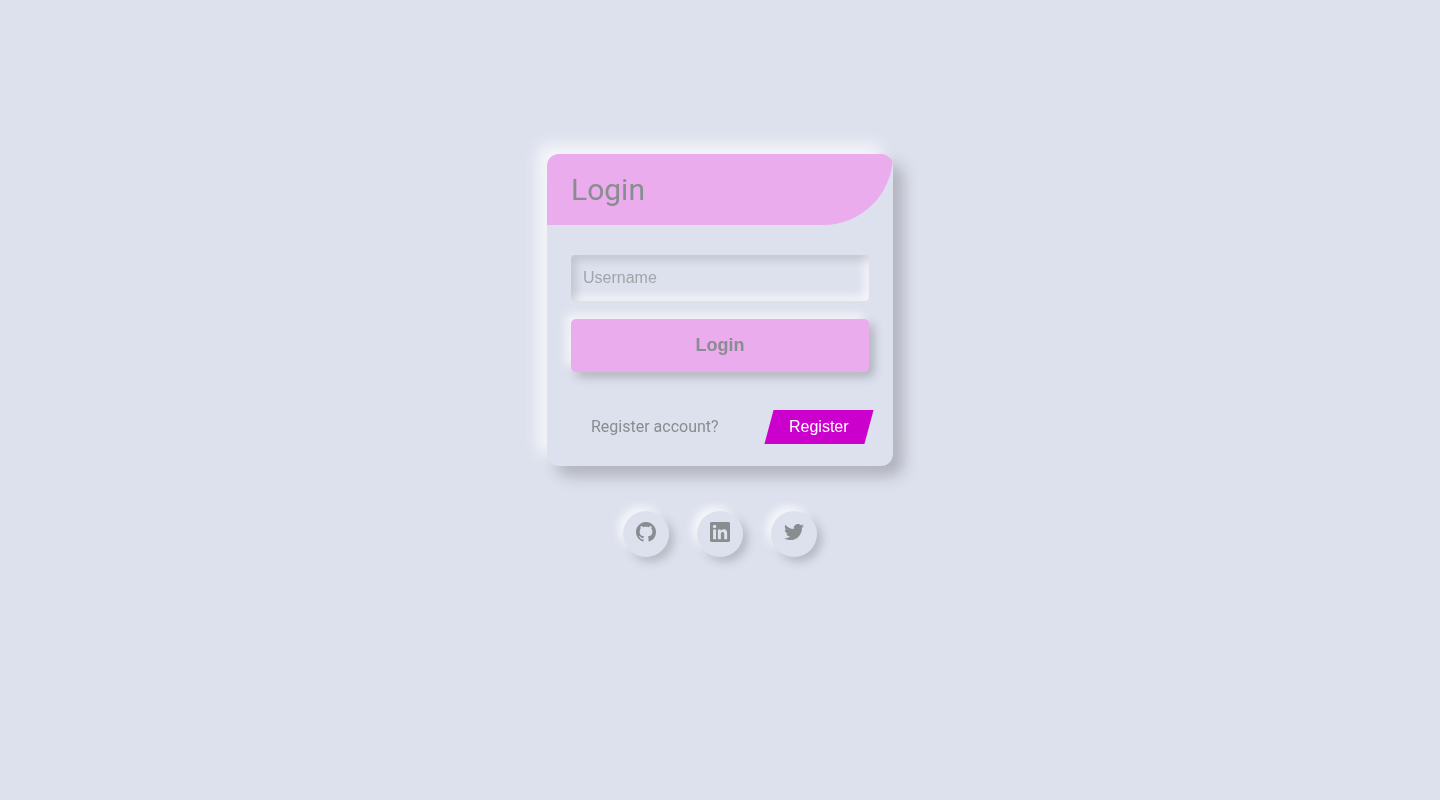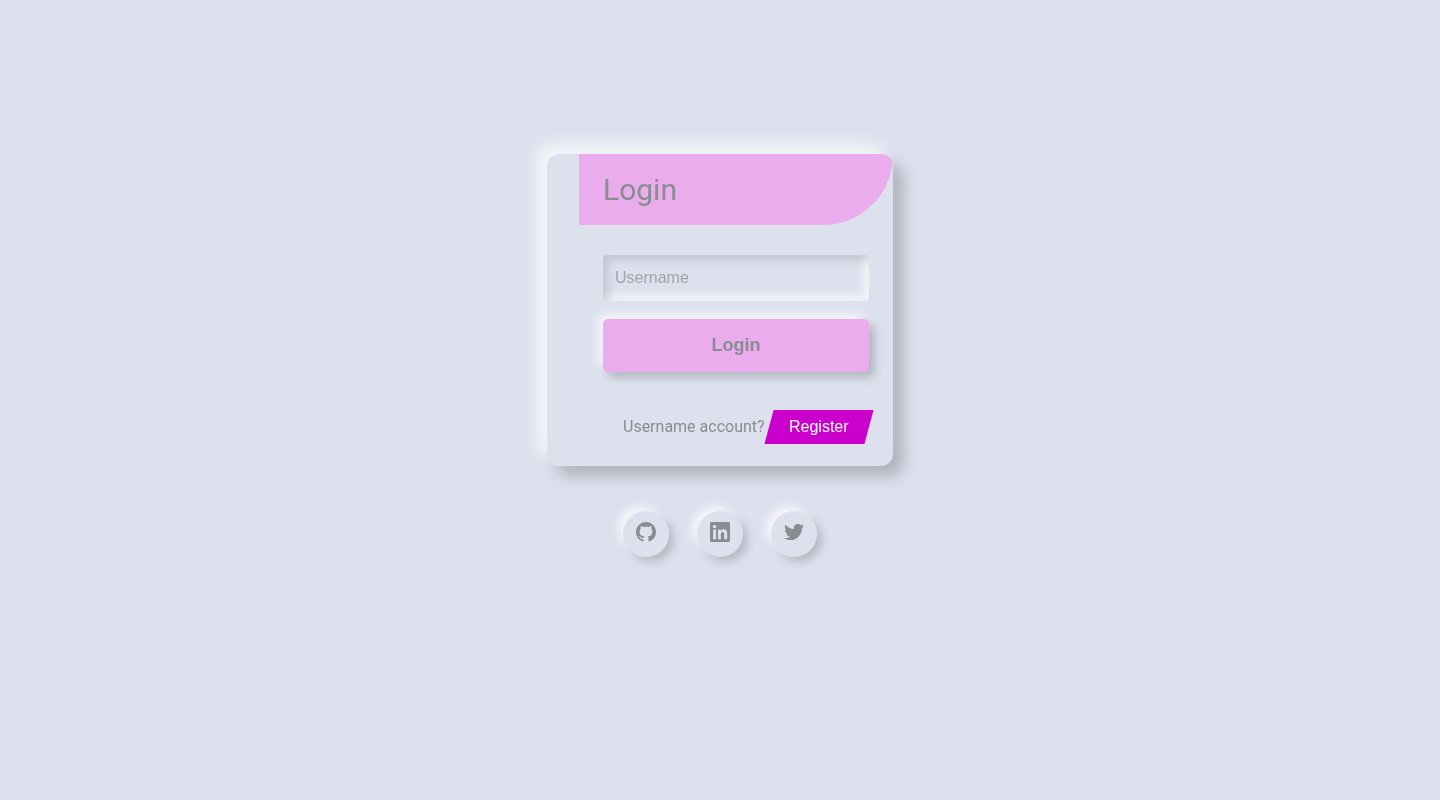--- a/index.html
+++ b/index.html
@@ -18,21 +18,20 @@
       justify-content: center;
       color: #a0a5a8;
     }
     .login-container {
       width: 346px;
       overflow: hidden;
       border-radius: 12px;
       box-shadow: -10px -10px 15px rgba(255,255,255,0.7), 10px 10px 15px rgba(70,70,70,0.3);
       background-color: #dde1ee;
       margin-top: -90px;
-      padding-left: 32px;
     }
     .login-header {
       background-color: #ebaced;
       border-bottom-right-radius: 70px;
       padding: 18px 24px;
     }
     .login-title {
       font-size: 30px;
       font-weight: 400;
       color: #888d90;
@@ -127,21 +126,21 @@
 
 <div class="login-container">
   <div class="login-header">
     <h1 class="login-title">Login</h1>
   </div>
   <div class="login-body">
     <input type="text" class="input-field" placeholder="Username" style="">
     <button class="login-button">Login</button>
   </div>
   <div class="footer-row">
-    <a class="forgotten-link">Username account?</a>
+    <a class="forgotten-link">Register account?</a>
     <button class="register-button">
       <span>Register</span>
     </button>
   </div>
 </div>
 
 <div class="socials">
   <button class="social-btn">
     <span>
       <svg viewBox="0 0 16 16">

